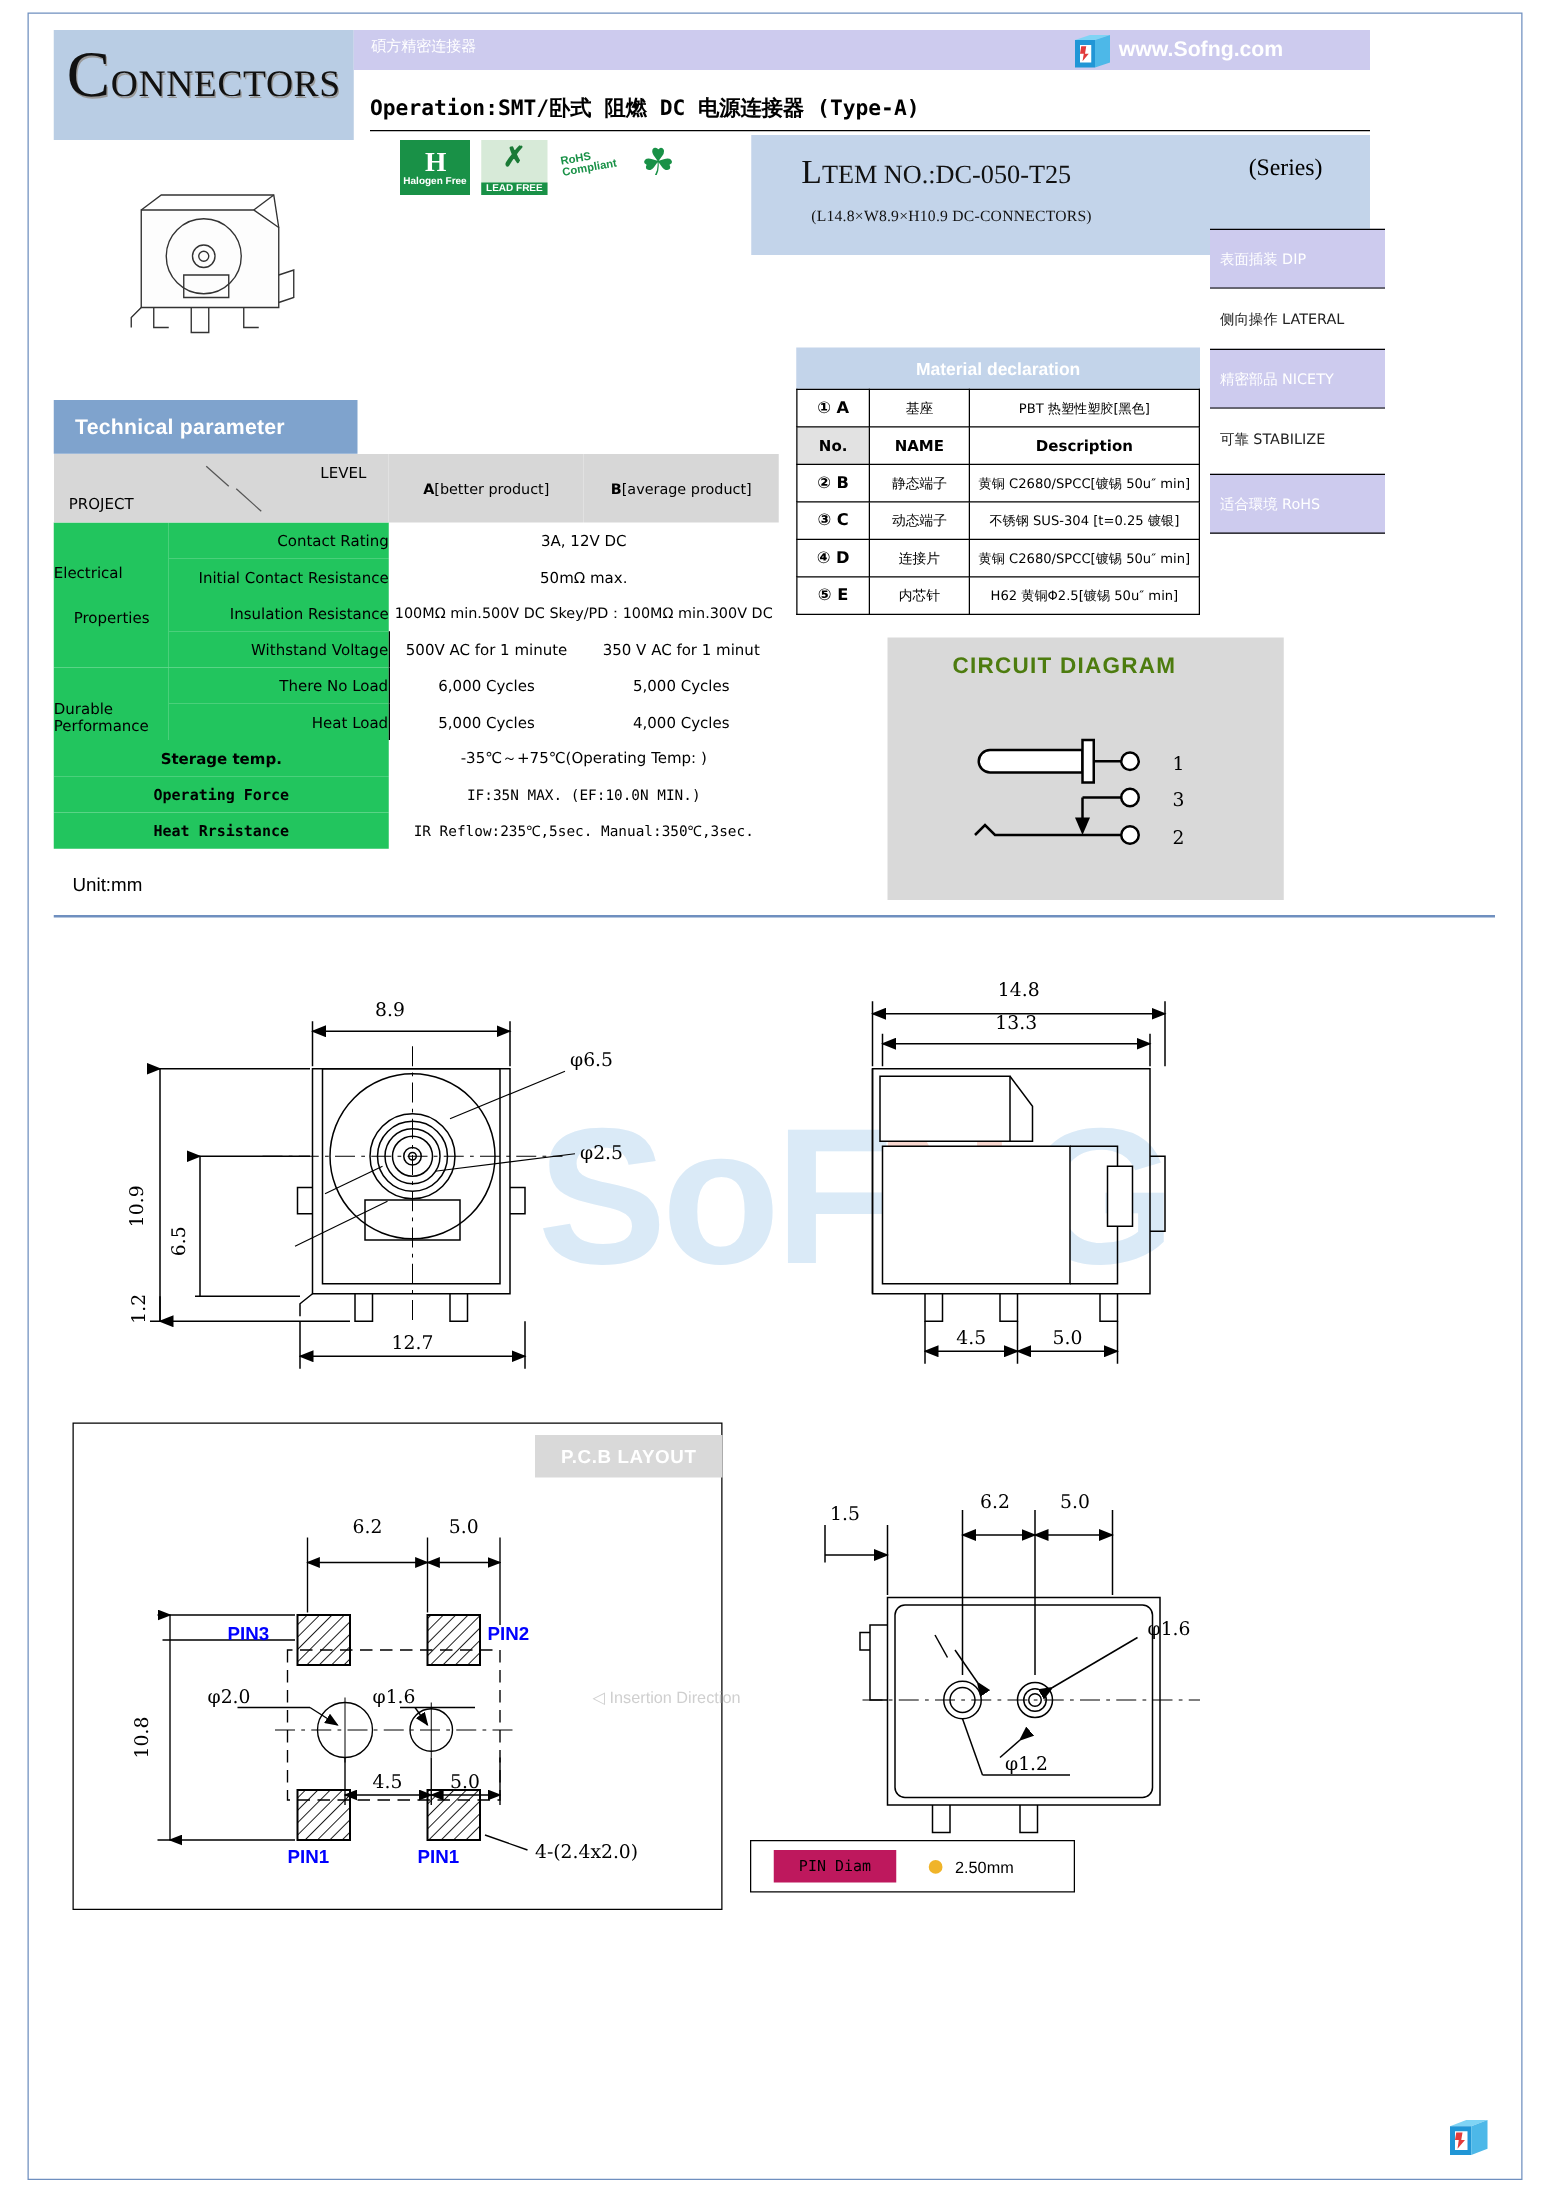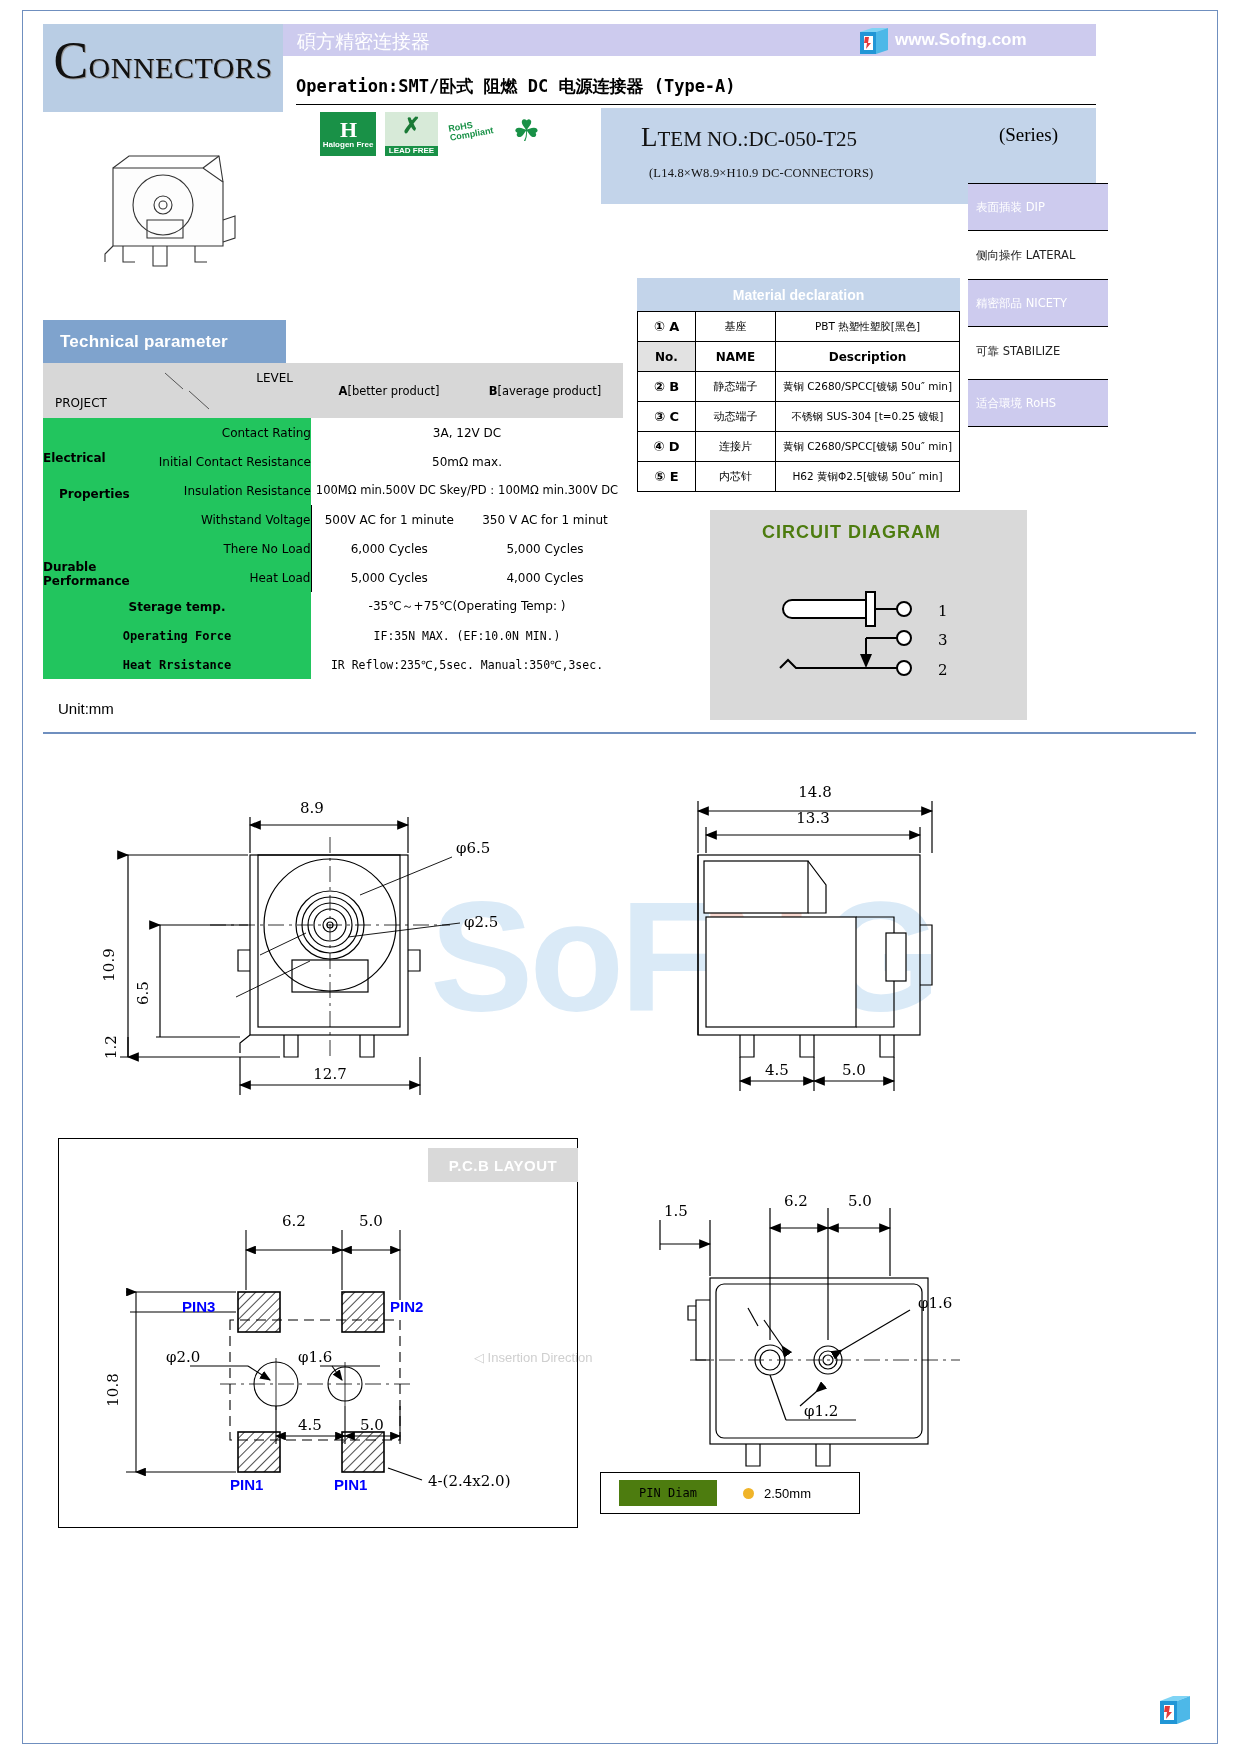--- a/index.html
+++ b/index.html
@@ -32,21 +32,21 @@
     white-space:nowrap;
   }
   .logo-text .cap{ font-size:52px; line-height:0; }
 
   .brand-bar{
     position:absolute; left:283px; top:24px; width:813px; height:32px;
     background:#cdcbee;
   }
   .brand-cn{
     position:absolute; left:297px; top:29px;
-    font-family:"DejaVu Sans", sans-serif; font-size:19px; color:#ffffff;
+    font-family:"DejaVu Sans", sans-serif; font-size:12px; color:#ffffff;
   }
   .site-url{
     position:absolute; left:895px; top:30px;
     font-size:17px; font-weight:bold; color:#ffffff;
     font-family:"Liberation Sans", sans-serif;
   }
   .sofng-logo{
     position:absolute; left:858px; top:26px; width:32px; height:30px;
   }
 
@@ -124,21 +124,21 @@
     position:absolute; left:43px; top:363px; width:580px;
     border-collapse:collapse; font-size:11.5px;
     font-family:"DejaVu Sans", sans-serif;
   }
   .tp-table td{ padding:0; vertical-align:middle; }
   .tp-head{ background:#d7d7d7; height:55px; position:relative;}
   .tp-head .lvl{ position:absolute; right:18px; top:8px; font-size:12px;}
   .tp-head .prj{ position:absolute; left:12px; bottom:8px; font-size:12px;}
   .tp-head .slash{ position:absolute; left:118px; top:6px; width:80px; height:44px;}
   .lbl-col{ background:#22c55e; }
-  .grp{ font-weight:bold; font-size:12px; padding-left:14px; }
+  .grp{ font-weight:normal; font-size:12px; padding-left:14px; }
   .sub{ text-align:right; padding-right:16px; font-size:12px; }
   .val{ text-align:center; font-size:12px; }
   .val.mono{ font-family:"DejaVu Sans Mono", monospace; font-size:11.5px;}
   .divline{ border-left:1.2px solid #000; }
   .unit-mm{
     position:absolute; left:58px; top:700px; font-size:15px;
     font-family:"Liberation Sans", sans-serif;
   }
   .hr-blue{
     position:absolute; left:43px; top:732px; width:1153px; height:0;
@@ -198,21 +198,21 @@
   .ins-dir{
     position:absolute; left:474px; top:1350px; font-size:13px; color:#cfcfcf;
     font-family:"Liberation Sans",sans-serif;
   }
 
   .pin-diam-box{
     position:absolute; left:600px; top:1472px; width:260px; height:42px;
     border:1px solid #000; background:#fff; display:flex; align-items:center;
   }
   .pin-diam-lbl{
-    margin-left:18px; width:98px; height:26px; background:#4d7c0f;
+    margin-left:18px; width:98px; height:26px; background:#be185d;
     display:flex; align-items:center; justify-content:center;
     font-family:"DejaVu Sans Mono", monospace; font-size:12px;
   }
   .pin-dot{ width:11px; height:11px; border-radius:50%; background:#f0b429; margin-left:26px;}
   .pin-diam-val{ margin-left:10px; font-size:13px; font-family:"Liberation Sans",sans-serif;}
 
   .footer-logo{ position:absolute; left:1158px; top:1694px; width:34px; height:32px;}
 
   .dim{ font-family:"DejaVu Serif", serif; font-size:15px; fill:#000;}
   .pinlbl{ font-family:"Liberation Sans", sans-serif; font-size:15px; fill:#0000ff; font-weight:bold;}

